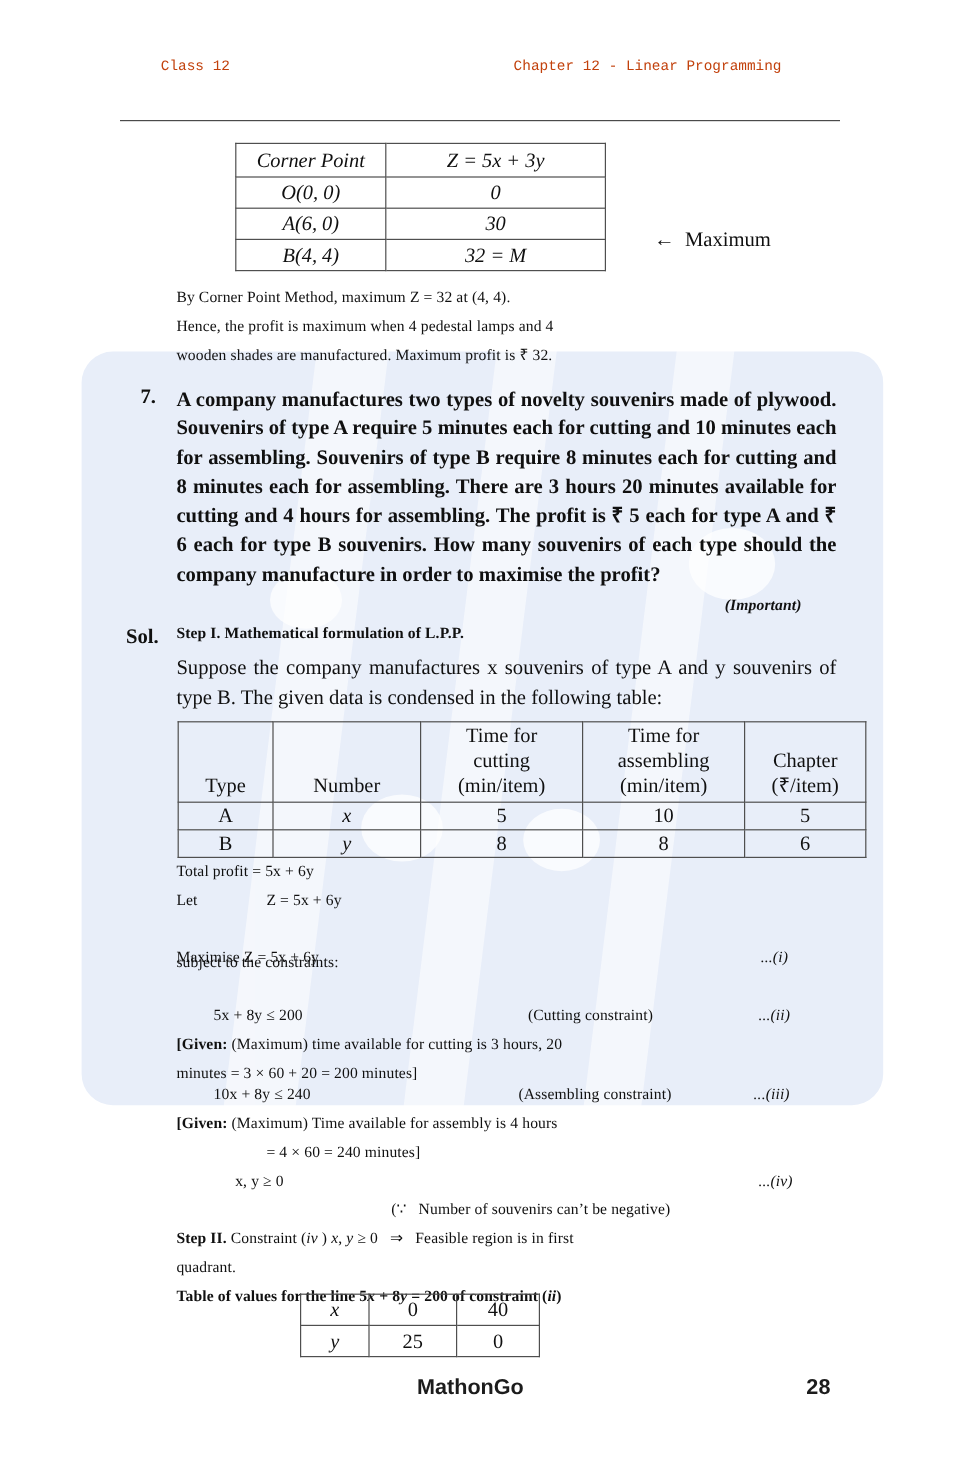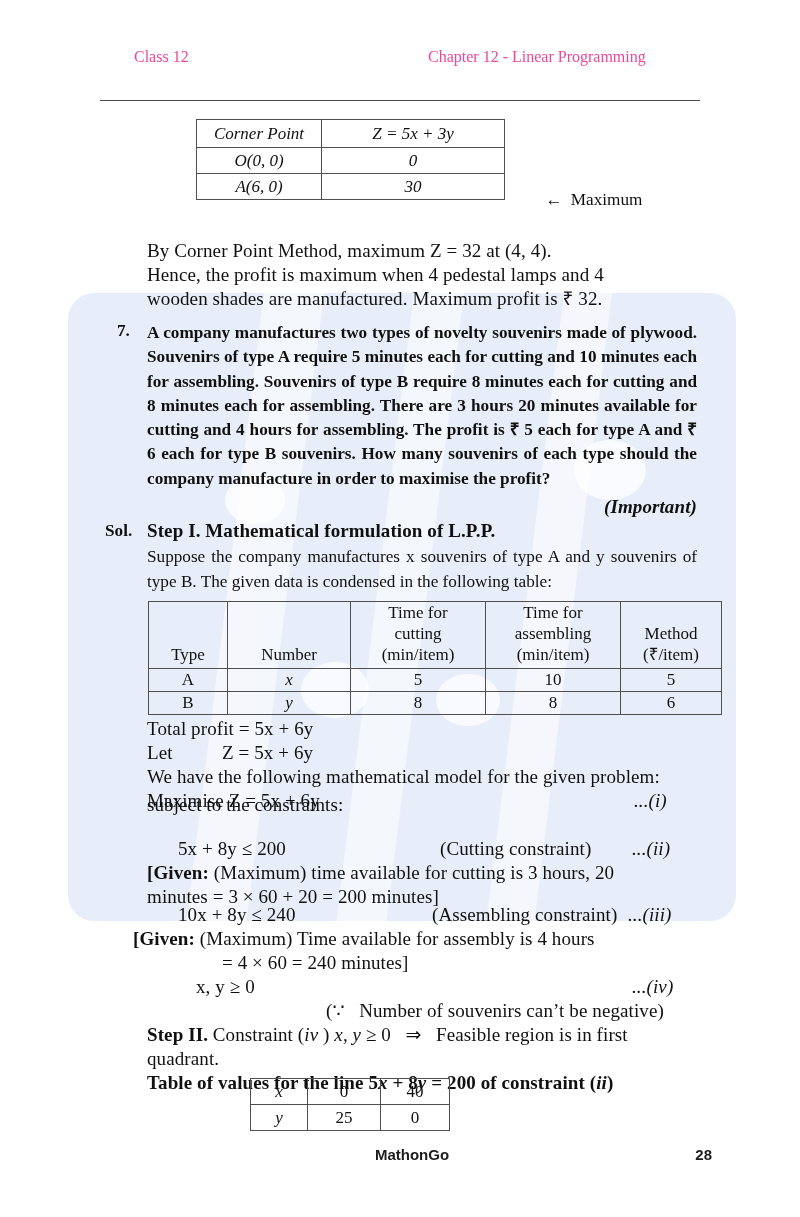--- a/index.html
+++ b/index.html
@@ -42,40 +42,40 @@
     height: 1217px;
   }
 
   
   #header {
     position: absolute;
     left: 100px;
     top: 48px;
     width: 600px;
     height: 28px;
-    font-family: Liberation Serif, serif;
-    font-size: 16px;
-    color: #ec4899;
+    font-family: Liberation Mono, monospace;
+    font-size: 12px;
+    color: #c2410c;
   }
   #header .h-left { position: absolute; left: 34px; top: 0; }
   #header .h-right { position: absolute; left: 328px; top: 0; }
 
   #top-rule {
     position: absolute;
     left: 100px;
     top: 100px;
     width: 600px;
     height: 0;
     border-top: 1.6px solid #4a4a4a;
   }
 
   
   .line {
     position: absolute;
-    font-size: 19px;
+    font-size: 13px;
     line-height: 1.0;
     white-space: pre;
     letter-spacing: 0.1px;
   }
   .body-col { left: 147px; }
   .bold { font-weight: bold; }
   .ital { font-style: italic; }
   .mathvar { font-style: italic; }
 
   
@@ -156,26 +156,26 @@
   
   #xy-table { left: 250px; top: 1078px; }
   #xy-table td { height: 25px; }
   #xy-table .k1 { width: 56px; }
   #xy-table .k2 { width: 72px; }
   #xy-table .k3 { width: 68px; }
 
   
   #footer {
     position: absolute;
-    left: 112px;
+    left: 92px;
     top: 1146px;
     width: 600px;
     height: 24px;
     font-family: "Liberation Sans", sans-serif;
-    font-size: 15px;
+    font-size: 18px;
     font-weight: bold;
     color: #1c1c1c;
   }
   #footer .f-center {
     position: absolute;
     left: 0; width: 600px;
     text-align: center;
   }
   #footer .f-right {
     position: absolute;
@@ -217,20 +217,24 @@
         <td class="c2">Z = 5x + 3y</td>
       </tr>
       <tr>
         <td class="c1">O(0, 0)</td>
         <td class="c2">0</td>
       </tr>
       <tr>
         <td class="c1">A(6, 0)</td>
         <td class="c2">30</td>
       </tr>
+      <tr>
+        <td class="c1">B(4, 4)</td>
+        <td class="c2">32 = M</td>
+      </tr>
     </tbody>
   </table>
 
   <div id="max-note">←  Maximum</div>
 
   <div class="line body-col" style="top:241px;">By Corner Point Method, maximum Z = 32 at (4, 4).</div>
   <div class="line body-col" style="top:265px;">Hence, the profit is maximum when 4 pedestal lamps and 4</div>
   <div class="line body-col" style="top:289px;">wooden shades are manufactured. Maximum profit is ₹ 32.</div>
 
   <div class="qnum" style="top:321px;">7.</div>
@@ -250,21 +254,21 @@
           <div>Time for</div>
           <div>cutting</div>
           <div>(min/item)</div>
         </td>
         <td class="w4 hcell">
           <div>Time for</div>
           <div>assembling</div>
           <div>(min/item)</div>
         </td>
         <td class="w5 hcell">
-          <div>Method</div>
+          <div>Chapter</div>
           <div>(₹/item)</div>
         </td>
       </tr>
       <tr>
         <td class="dcell">A</td>
         <td class="dcell mathvar">x</td>
         <td class="dcell">5</td>
         <td class="dcell">10</td>
         <td class="dcell">5</td>
       </tr>
@@ -274,37 +278,36 @@
         <td class="dcell">8</td>
         <td class="dcell">8</td>
         <td class="dcell">6</td>
       </tr>
     </tbody>
   </table>
 
   <div class="line" style="left:147px; top:719px;">Total profit = 5x + 6y</div>
   <div class="line" style="left:147px; top:743px;">Let</div>
   <div class="line" style="left:222px; top:743px;">Z = 5x + 6y</div>
-  <div class="line" style="left:147px; top:767px;">We have the following mathematical model for the given problem:</div>
   <div class="line" style="left:147px; top:791px;">Maximise Z = 5x + 6y</div>
   <div class="line ital" style="left:634px; top:791px;">...(i)</div>
   <div class="line" style="left:147px; top:795px;">subject to the constraints:</div>
 
   <div class="line" style="left:178px; top:839px;">5x + 8y ≤ 200</div>
   <div class="line" style="left:440px; top:839px;">(Cutting constraint)</div>
   <div class="line ital" style="left:632px; top:839px;">...(ii)</div>
 
   <div class="line" style="left:147px; top:863px;"><span class="bold">[Given:</span><span> (Maximum) time available for cutting is 3 hours, 20</span></div>
   <div class="line" style="left:147px; top:887px;font-family:Liberation Serif, serif;">minutes = 3 × 60 + 20 = 200 minutes]</div>
 
   <div class="line" style="left:178px; top:905px;">10x + 8y ≤ 240</div>
   <div class="line" style="left:432px; top:905px;">(Assembling constraint)</div>
   <div class="line ital" style="left:628px; top:905px;">...(iii)</div>
 
-  <div class="line" style="left:133px; top:929px;"><span class="bold">[Given:</span><span> (Maximum) Time available for assembly is 4 hours</span></div>
+  <div class="line" style="left:147px; top:929px;"><span class="bold">[Given:</span><span> (Maximum) Time available for assembly is 4 hours</span></div>
   <div class="line" style="left:222px; top:953px;">= 4 × 60 = 240 minutes]</div>
 
   <div class="line" style="left:196px; top:977px;">x, y ≥ 0</div>
   <div class="line ital" style="left:632px; top:977px;">...(iv)</div>
   <div class="line" style="left:326px; top:1001px;">(∵   Number of souvenirs can’t be negative)</div>
 
   <div class="line" style="left:147px; top:1025px;"><span class="bold">Step II.</span><span> Constraint (</span><span class="ital">iv</span><span> ) </span><span class="ital">x</span><span>, </span><span class="ital">y</span><span> ≥ 0   ⇒   Feasible region is in first</span></div>
   <div class="line" style="left:147px; top:1049px;">quadrant.</div>
 
   <div class="line bold" style="left:147px; top:1073px;"><span>Table of values for the line 5</span><span class="ital">x</span><span> + 8</span><span class="ital">y</span><span> = 200 of constraint (</span><span class="ital">ii</span><span>)</span></div>

